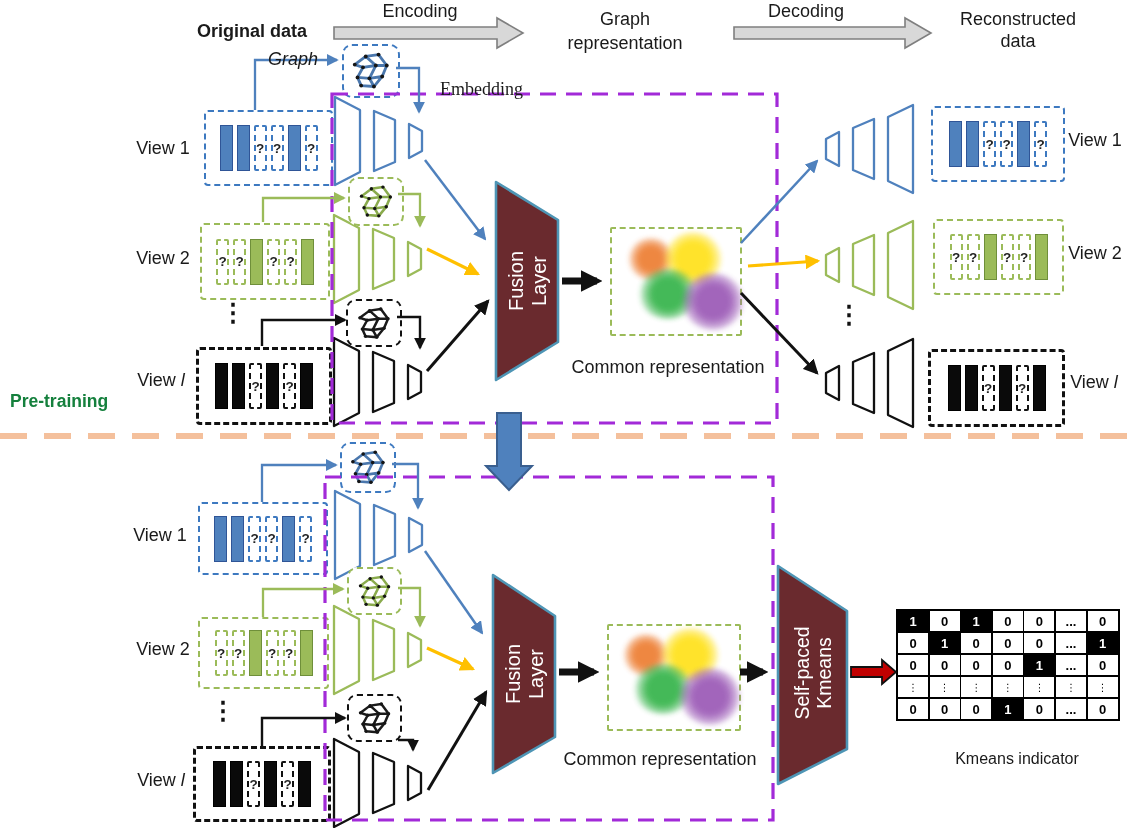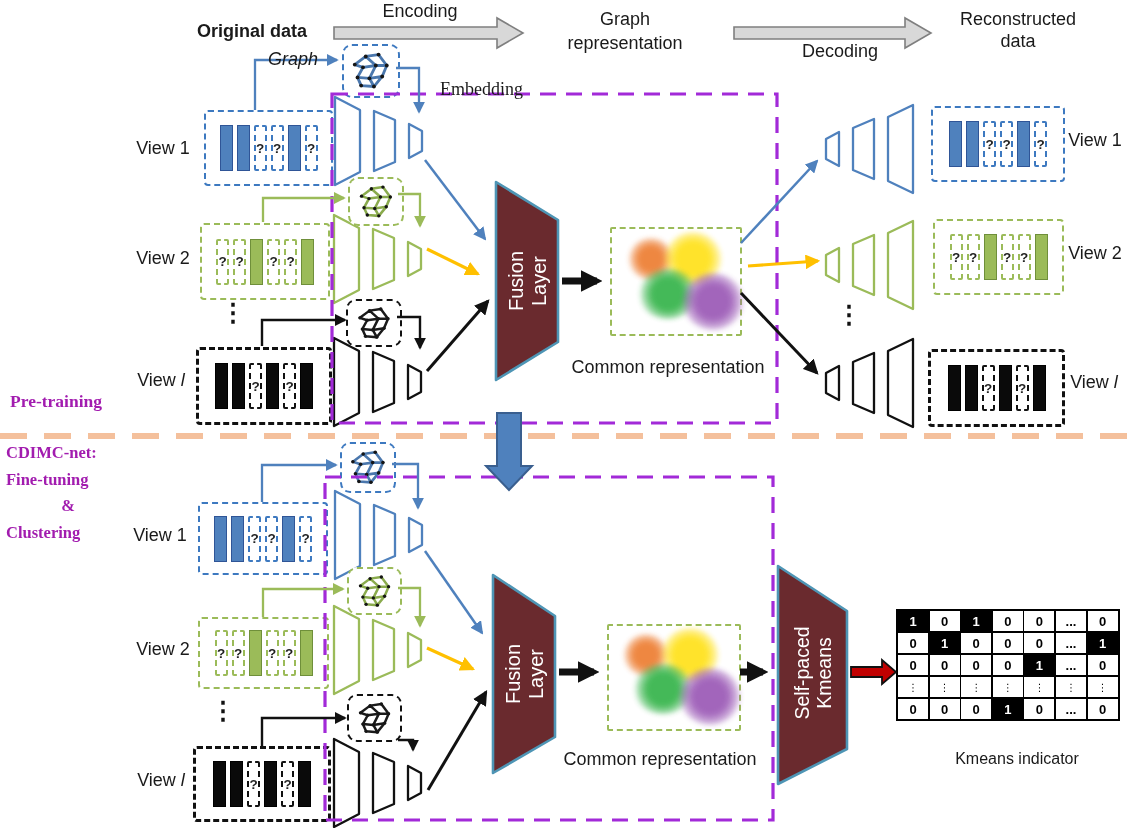--- a/index.html
+++ b/index.html
@@ -49,44 +49,38 @@
           gap:1.6px;background:#000;border:2.2px solid #000;z-index:20;}
   .cell{background:#fff;color:#000;font-weight:bold;font-size:13px;display:flex;align-items:center;justify-content:center;}
   .cell.black{background:#000;color:#fff;}
   .cell.dots{font-size:10px;font-weight:normal;letter-spacing:0;}
   
   .dots3{position:absolute;font-size:25px;font-weight:900;color:#111;z-index:13;line-height:.8;}
   .copybox{position:absolute;left:532px;top:432px;width:150px;height:38px;border:2.5px dashed #4f81bd;
            border-radius:4px;display:flex;align-items:center;justify-content:center;z-index:22;background:transparent;}
   .copybox span{font-weight:bold;font-size:16.5px;color:#111;}
   #overlay{position:absolute;left:0;top:0;width:1133px;height:828px;z-index:30;pointer-events:none;}
-  .secL{position:absolute;font-weight:bold;color:#a21caf;z-index:40;font-family:Liberation Serif, serif;}
+  .secL{position:absolute;font-weight:bold;color:#15803d;z-index:40;}
 </style>
 </head>
 <body>
 
 <div id="canvas">
 
   <div class="lbl c" style="left:252px;top:31px;font-weight:bold;">Original data</div>
   <div class="lbl c" style="left:420px;top:11px;">Encoding</div>
   <div class="lbl c" style="left:625px;top:19px;">Graph</div>
   <div class="lbl c" style="left:625px;top:43px;">representation</div>
-  <div class="lbl c" style="left:840px;top:11px;margin-top:40px;">Decoding</div>
+  <div class="lbl c" style="left:806px;top:11px;">Decoding</div>
   <div class="lbl c" style="left:1018px;top:19px;">Reconstructed</div>
   <div class="lbl c" style="left:1018px;top:41px;">data</div>
   <div class="lbl c" style="left:293px;top:59px;font-style:italic;">Graph</div>
   <div class="lbl" style="left:440px;top:79px;font-family:Liberation Serif, serif;">Embedding</div>
 
   <div class="secL" style="left:10px;top:391px;font-size:17.5px;">Pre-training</div>
-  <div class="secL" style="left:6px;top:440px;width:124px;font-size:16.5px;line-height:1.62;">
-    <div>CDIMC-net:</div>
-    <div>Fine-tuning</div>
-    <div style="text-align:center;">&amp;</div>
-    <div>Clustering</div>
-  </div>
 
   <div class="lbl c" style="left:163px;top:148px;"><span>View 1</span><i></i></div>
   <div class="vbox v-blue" style="left:204px;top:110px;width:121px;height:68px;">
       <div class="bar solid"></div>
       <div class="bar solid"></div>
       <div class="bar q">?</div>
       <div class="bar q">?</div>
       <div class="bar solid"></div>
       <div class="bar q">?</div>
     </div>

